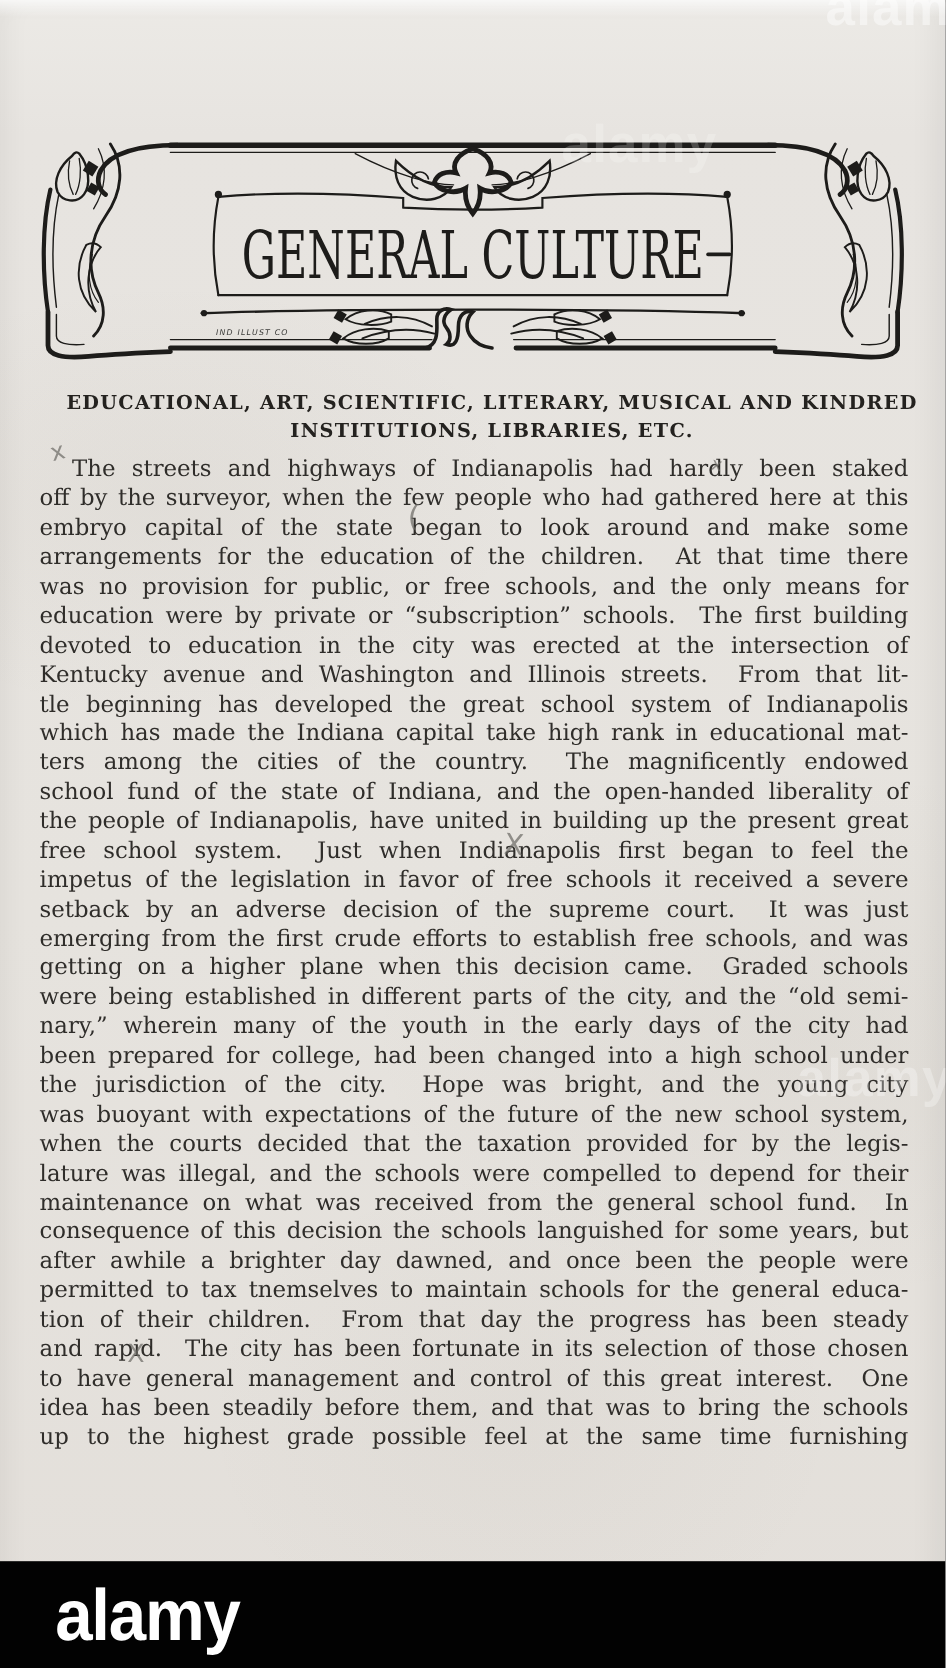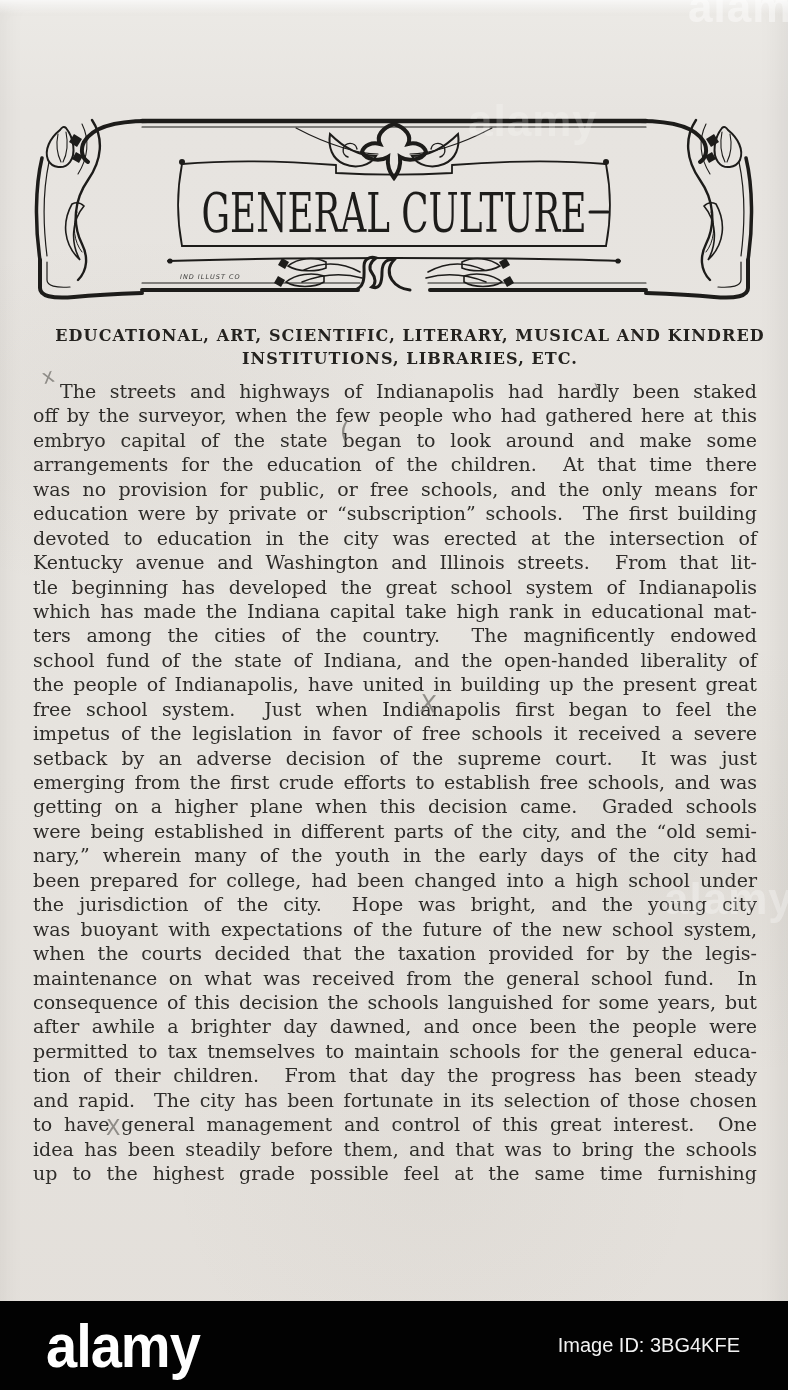--- a/index.html
+++ b/index.html
@@ -149,20 +149,21 @@
       <div class="line">impetus of the legislation in favor of free schools it received a severe</div>
       <div class="line">setback by an adverse decision of the supreme court.  It was just</div>
       <div class="line">emerging from the first crude efforts to establish free schools, and was</div>
       <div class="line">getting on a higher plane when this decision came.  Graded schools</div>
       <div class="line">were being established in different parts of the city, and the “old semi-</div>
       <div class="line">nary,” wherein many of the youth in the early days of the city had</div>
       <div class="line">been prepared for college, had been changed into a high school under</div>
       <div class="line">the jurisdiction of the city.  Hope was bright, and the young city</div>
       <div class="line">was buoyant with expectations of the future of the new school system,</div>
       <div class="line">when the courts decided that the taxation provided for by the legis-</div>
+      <div class="line">lature was illegal, and the schools were compelled to depend for their</div>
       <div class="line">maintenance on what was received from the general school fund.  In</div>
       <div class="line">consequence of this decision the schools languished for some years, but</div>
       <div class="line">after awhile a brighter day dawned, and once been the people were</div>
       <div class="line">permitted to tax tnemselves to maintain schools for the general educa-</div>
       <div class="line">tion of their children.  From that day the progress has been steady</div>
       <div class="line">and rapid.  The city has been fortunate in its selection of those chosen</div>
       <div class="line">to have general management and control of this great interest.  One</div>
       <div class="line">idea has been steadily before them, and that was to bring the schools</div>
       <div class="line">up to the highest grade possible feel at the same time furnishing</div>
     </div>
@@ -173,16 +174,15 @@
   <span class="pencil" style="left:420px;top:690px;font-size:24px;transform:rotate(5deg);">X</span>
   <span class="pencil" style="left:106px;top:1116px;font-size:21px;">X</span>
 
   <span class="wm" style="left:688px;top:-18px;opacity:.45;">alamy</span>
   <span class="wm" style="left:468px;top:96px;opacity:.22;">alamy</span>
   <span class="wm" style="left:664px;top:874px;opacity:.30;">alamy</span>
 
   <div class="alamy-bar">
     <div class="alamy-logo">alamy</div>
     <div class="bar-right">
-      <div class="id">Image ID: 3BG4KFE</div>
     </div>
   </div>
 </div>
 
 </body></html>

